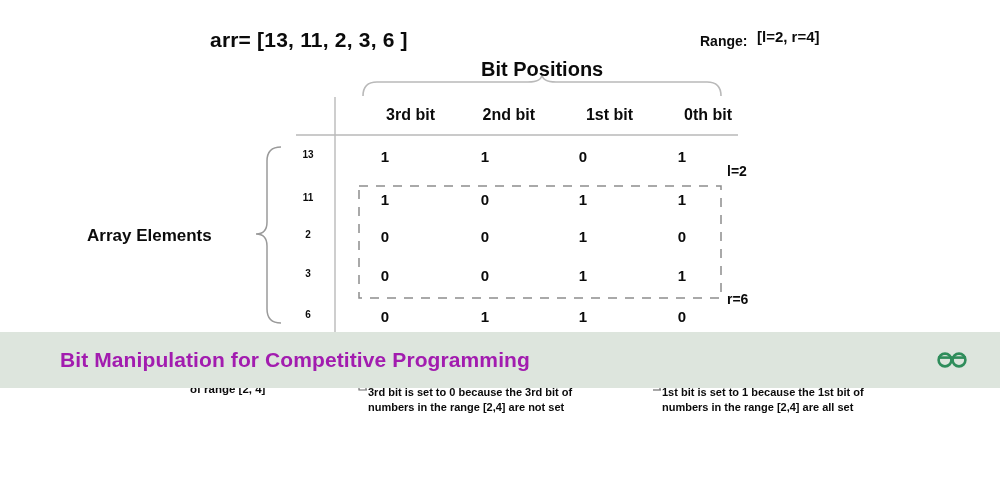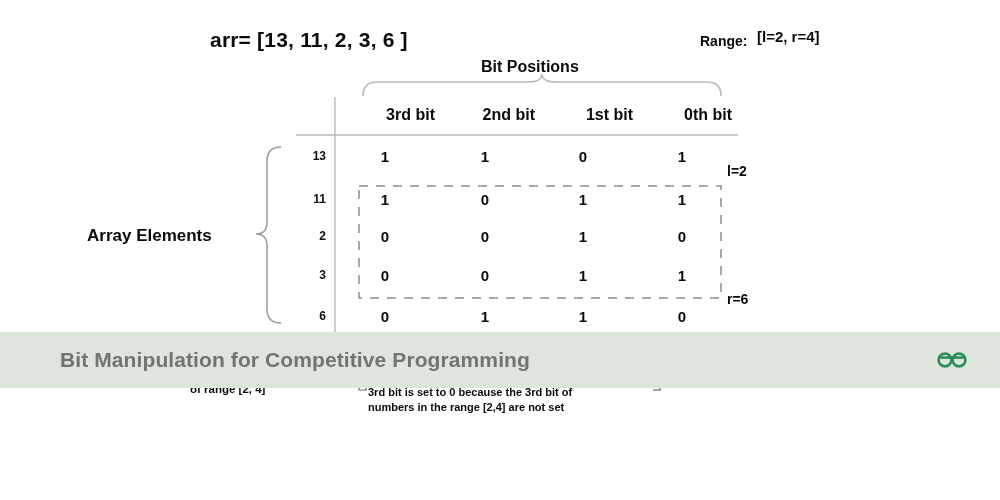--- a/index.html
+++ b/index.html
@@ -45,21 +45,21 @@
     left: 757px;
     top: 28px;
     font-size: 15px;
     font-weight: 600;
     white-space: nowrap;
   }
   .bitpos-title {
     position: absolute;
     left: 481px;
     top: 58px;
-    font-size: 16px;
+    font-size: 20px;
     font-weight: 600;
     white-space: nowrap;
   }
   .array-elements-label {
     position: absolute;
     left: 87px;
     top: 226px;
     font-size: 17px;
     font-weight: 700;
     white-space: nowrap;
@@ -72,22 +72,22 @@
     top: 106px;
     font-size: 16px;
     font-weight: 600;
     text-align: right;
     width: 100px;
     white-space: nowrap;
   }
   .rowlabel {
     position: absolute;
     width: 36px;
-    text-align: right;
-    font-size: 12px;
+    text-align: center;
+    font-size: 10px;
     font-weight: 700;
   }
   .bitcell {
     position: absolute;
     width: 100px;
     text-align: center;
     font-size: 15px;
     font-weight: 700;
   }
   .marker {
@@ -129,21 +129,21 @@
     background: #dde5dd;
     display: flex;
     align-items: center;
     justify-content: space-between;
     box-sizing: border-box;
     padding: 0 28px 0 60px;
   }
   .footer-title {
     font-size: 21px;
     font-weight: 600;
-    color: #737373;
+    color: #a21caf;
     letter-spacing: .1px;
   }
   .gfg-logo {
     display: block;
   }
   svg { display: block; }
   .vec { position: absolute; left: 0; top: 0; }
 </style>
 </head>
 <body>
@@ -225,20 +225,22 @@
   <div class="bitcell" style="left:533px; top:344px">1</div>
   <div class="bitcell" style="left:632px; top:344px">0</div>
 
   <div class="marker" style="left:727px; top:163px">l=2</div>
   <div class="marker" style="left:727px; top:291px">r=6</div>
 
   <div class="note note-and">Bitwise AND
 of range [2, 4]</div>
   <div class="note note-3rd">3rd bit is set to 0 because  the 3rd bit of
 numbers in the range [2,4] are not set</div>
+  <div class="note note-1st">1st bit is set to 1 because  the 1st bit of
+numbers in the range [2,4] are all set</div>
 
   <div class="footer">
     <div class="footer-title">Bit Manipulation for Competitive Programming</div>
     <svg class="gfg-logo" width="40" height="26" viewBox="0 0 40 26">
       <g fill="none" stroke="#2f8d5b" stroke-width="2.6">
         <circle cx="13" cy="13" r="6.4"></circle>
         <circle cx="27" cy="13" r="6.4"></circle>
         <path d="M 6 10.6 L 34 10.6" stroke-width="2.6"></path>
       </g>
     </svg>

